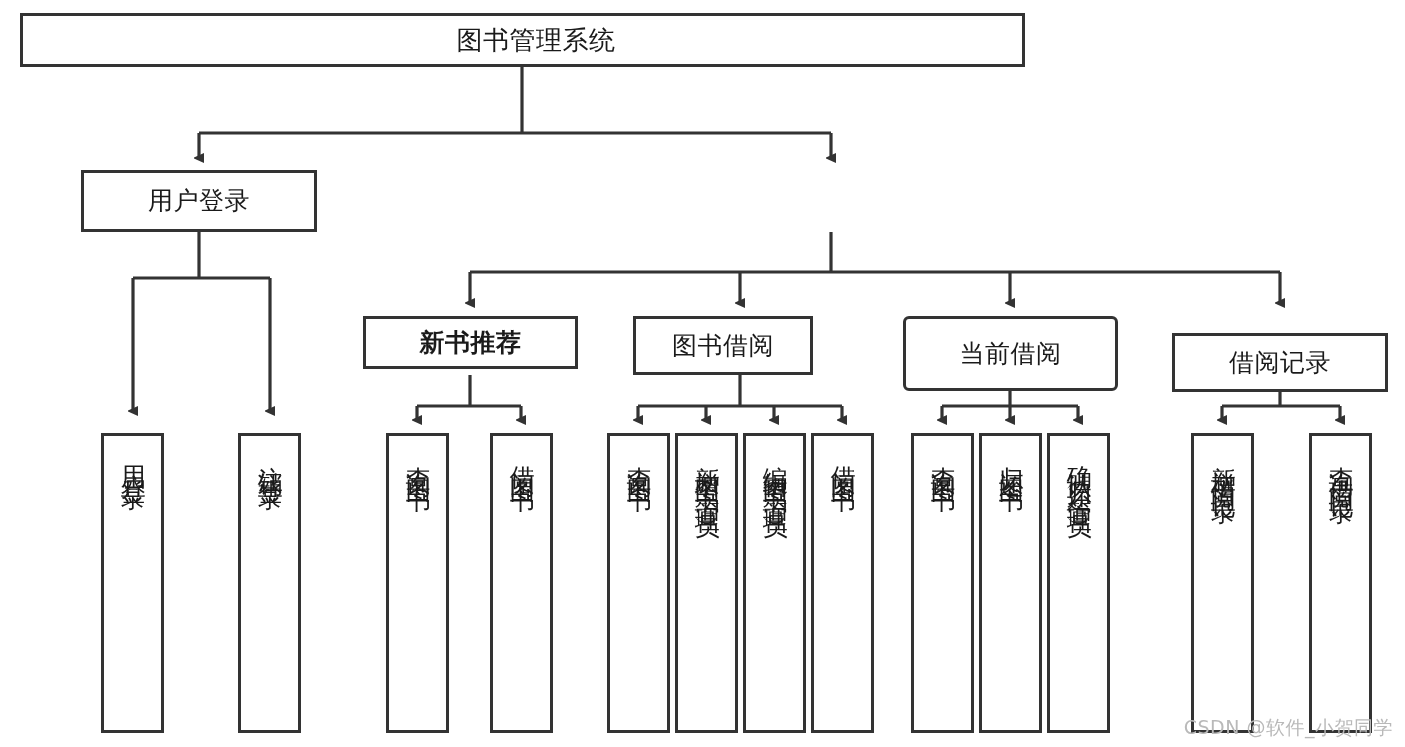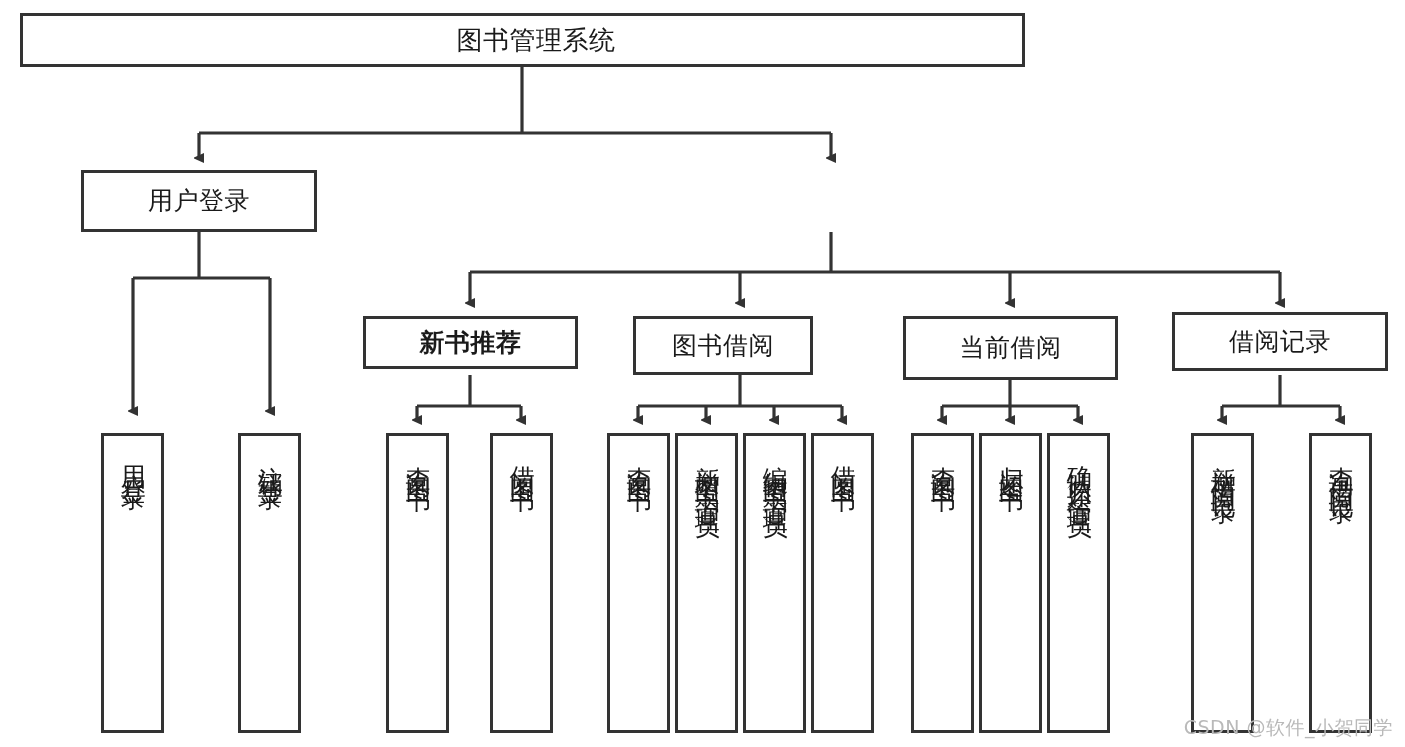--- a/index.html
+++ b/index.html
@@ -128,24 +128,24 @@
   <div class="node-box" style="left:81px; top:170px; width:236px; height:62px;">
     <span class="node-label-h">用户登录</span>
   </div>
 
   <div class="node-box" style="left:363px; top:316px; width:215px; height:53px;font-weight:bold;">
     <span class="node-label-h">新书推荐</span>
   </div>
   <div class="node-box" style="left:633px; top:316px; width:180px; height:59px;">
     <span class="node-label-h">图书借阅</span>
   </div>
-  <div class="node-box" style="left:903px; top:316px; width:215px; height:64px;">
+  <div class="node-box" style="left:903px; top:316px; width:215px; height:75px;border-radius:6px;">
     <span class="node-label-h">当前借阅</span>
   </div>
-  <div class="node-box" style="left:1172px; top:312px; width:216px; height:59px;">
+  <div class="node-box" style="left:1172px; top:333px; width:216px; height:59px;">
     <span class="node-label-h">借阅记录</span>
   </div>
 
   <div class="node-box leaf" style="left:101px; top:433px; width:63px; height:300px;">
     <span class="node-label-v">用户登录</span>
   </div>
   <div class="node-box leaf" style="left:238px; top:433px; width:63px; height:300px;">
     <span class="node-label-v">注销登录</span>
   </div>
 

